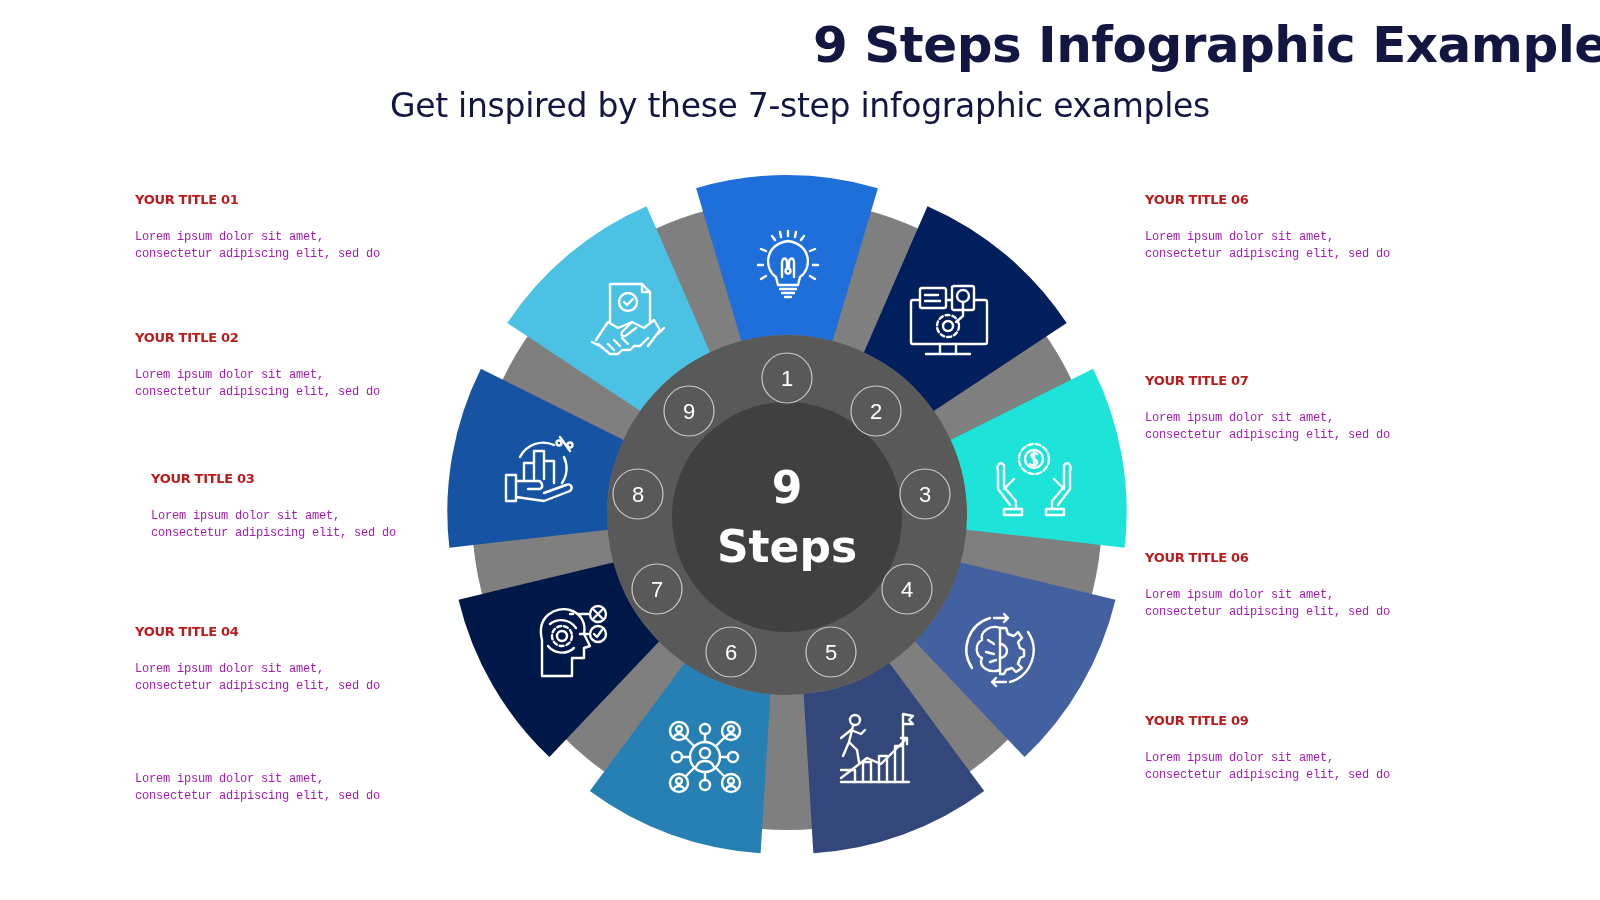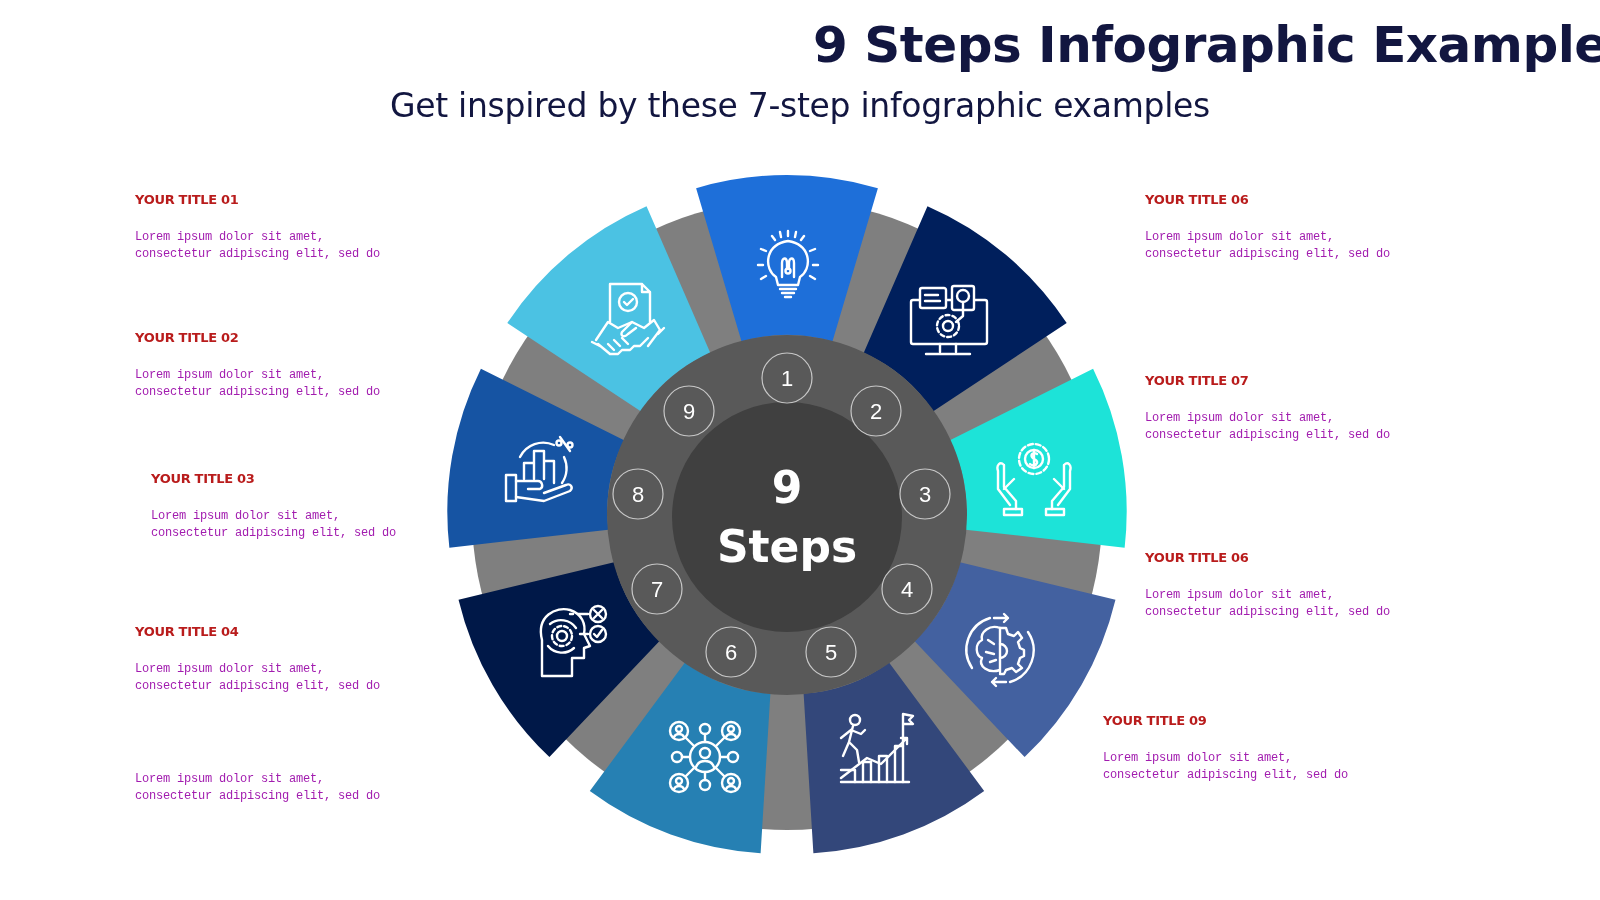--- a/index.html
+++ b/index.html
@@ -45,21 +45,21 @@
   <div class="item-desc"><span>Lorem ipsum dolor sit amet,</span><br><span>consectetur adipiscing elit, sed do</span></div>
 </div>
 <div class="item" style="left:1145px; top:373px;">
   <div class="item-title">YOUR TITLE 07</div>
   <div class="item-desc"><span>Lorem ipsum dolor sit amet,</span><br><span>consectetur adipiscing elit, sed do</span></div>
 </div>
 <div class="item" style="left:1145px; top:550px;">
   <div class="item-title">YOUR TITLE 06</div>
   <div class="item-desc"><span>Lorem ipsum dolor sit amet,</span><br><span>consectetur adipiscing elit, sed do</span></div>
 </div>
-<div class="item" style="left:1103px; top:713px;">
+<div class="item" style="left:1145px; top:713px;">
   <div class="item-title">YOUR TITLE 09</div>
   <div class="item-desc"><span>Lorem ipsum dolor sit amet,</span><br><span>consectetur adipiscing elit, sed do</span></div>
 </div>
 
 <svg class="wheel" width="1600" height="900" viewBox="0 0 1600 900">
 
   <circle cx="787" cy="515" r="315" fill="#7f7f7f"></circle>
   <g id="segments">
       <path d="M741.5575448473724,341.5888424210891 L696.1150896947447,188.17768484217822 A320,320 0 0 1 877.8849103052553,188.17768484217822 L832.4424551526276,341.5888424210891 A160,160 0 0 0 741.5575448473724,341.5888424210891 Z" fill="#1e6fd9"></path>
       <path d="M863.6556032217702,352.94949923600063 L927.4554542498097,206.21988733438076 A320,320 0 0 1 1066.6992152552248,323.05927583776185 L933.2774837244777,411.3691934876912 A160,160 0 0 0 863.6556032217702,352.94949923600063 Z" fill="#001f5c"></path>

